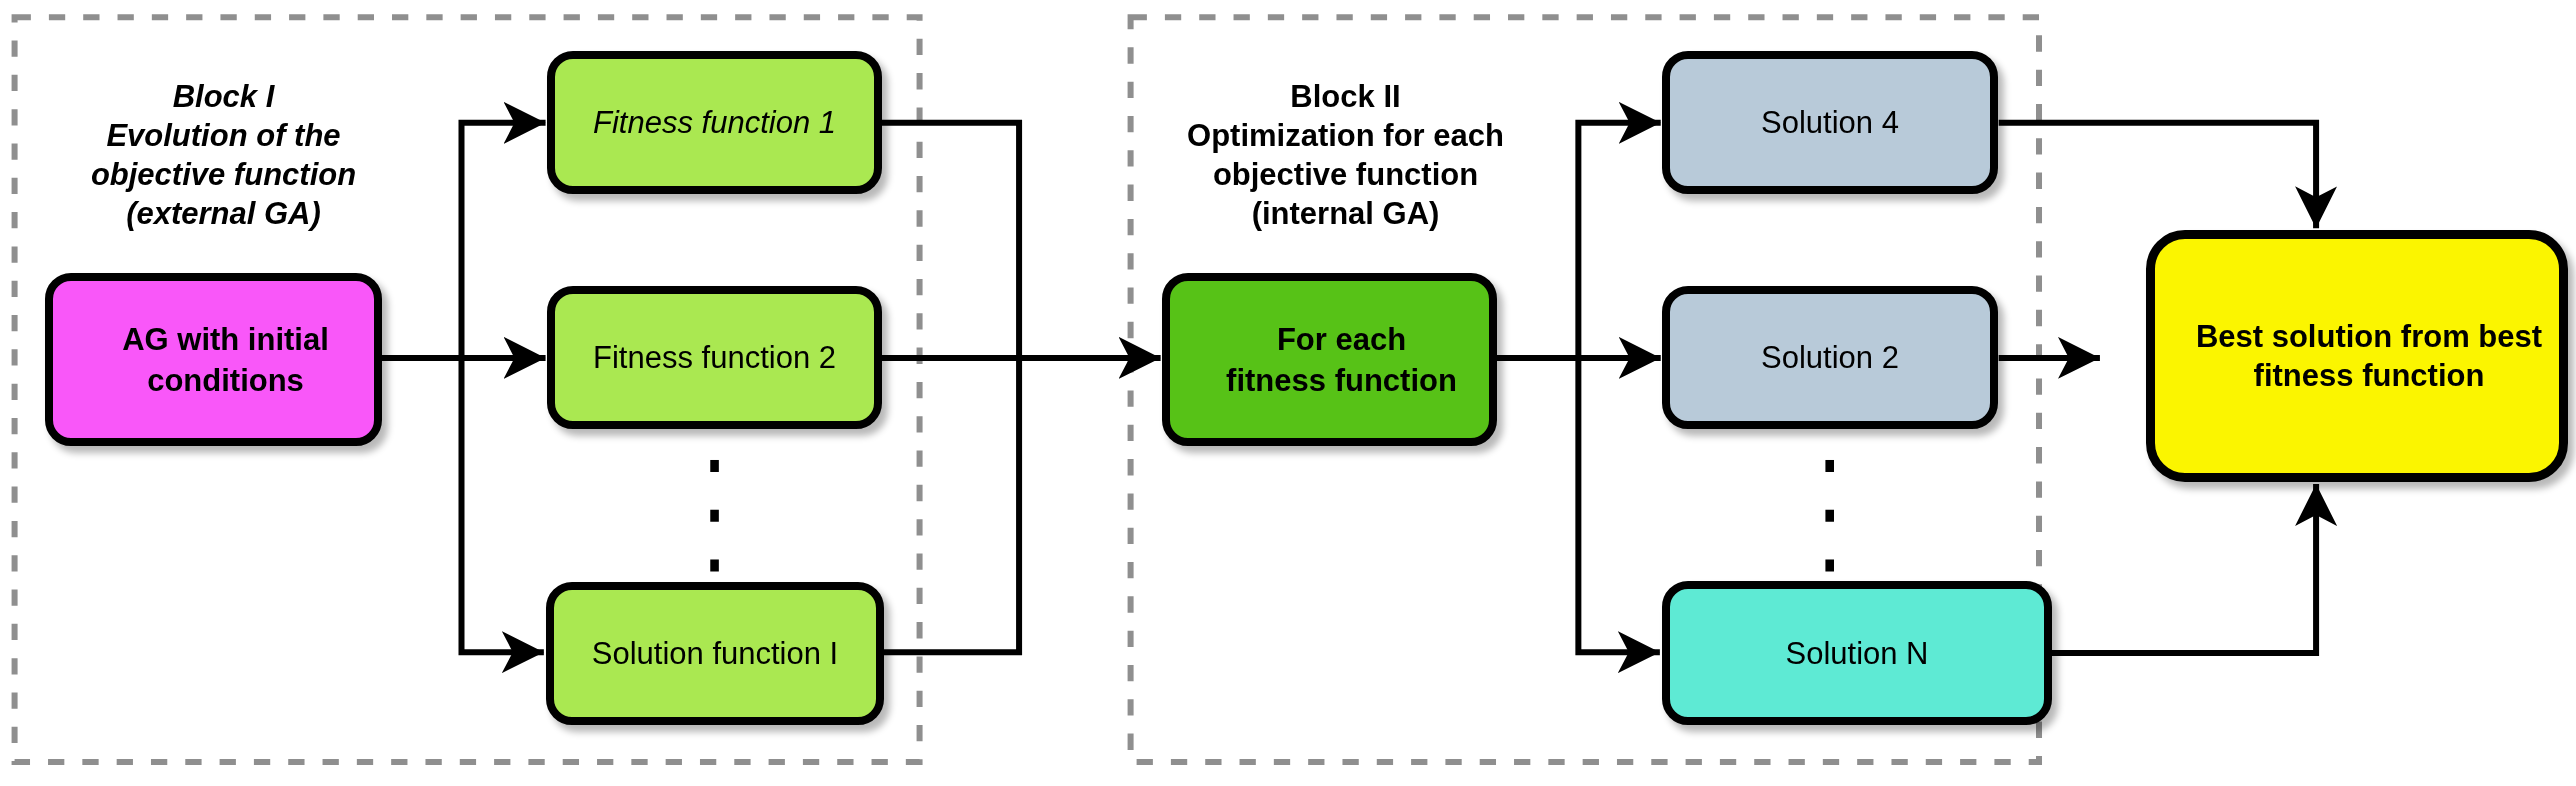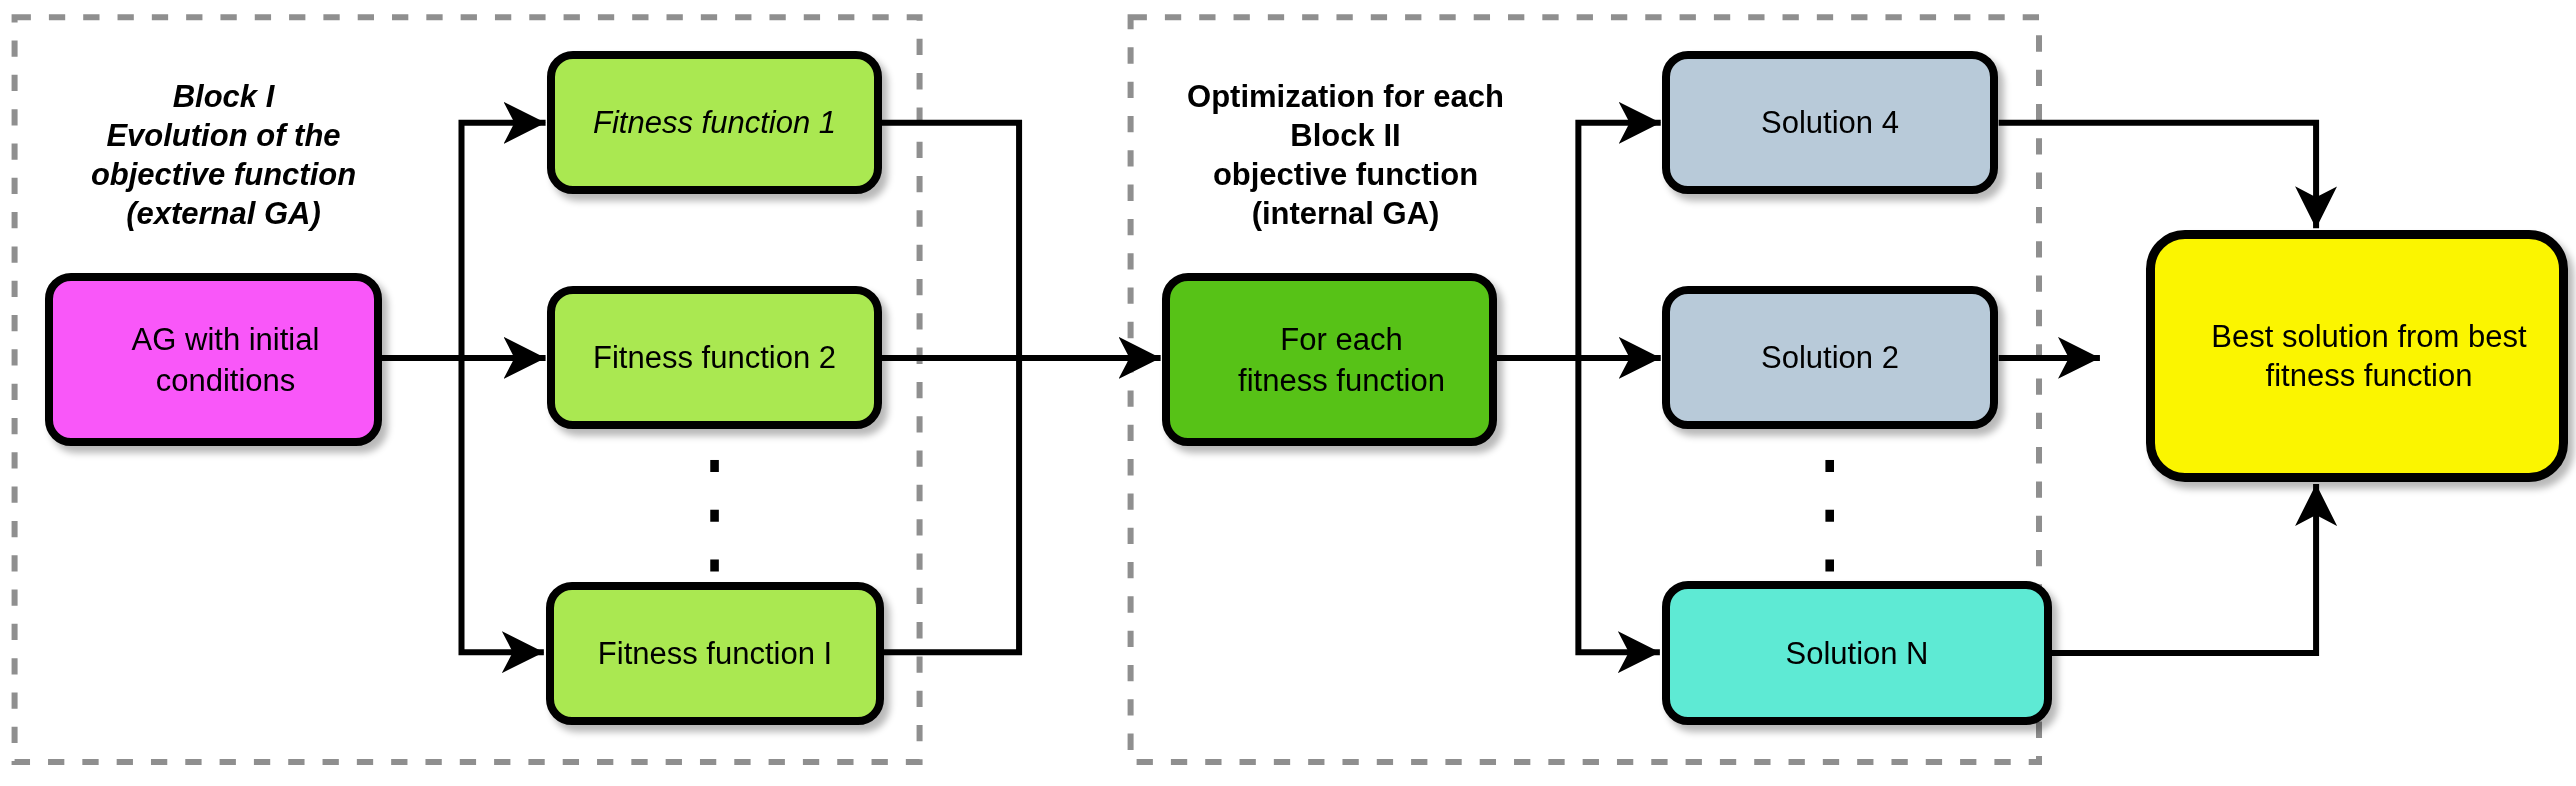--- a/index.html
+++ b/index.html
@@ -20,21 +20,21 @@
     border-radius: 26px;
     display: flex;
     flex-direction: column;
     align-items: center;
     justify-content: center;
     text-align: center;
     font-size: 31px;
     line-height: 41px;
     box-shadow: 5.1px 6.9px 7.7px rgba(0,0,0,0.28);
   }
-  .node.bold { font-weight: 400; padding-left: 24px; }
+  .node.bold { font-weight: 700; padding-left: 24px; }
   .node.big { border-radius: 39px; border-width: 9.4px; line-height: 39px; }
   .blocktitle {
     position: absolute;
     width: 395px;
     text-align: center;
     font-weight: 700;
     font-size: 31px;
     line-height: 39px;
   }
 </style>
@@ -81,39 +81,39 @@
   </svg>
 
   <div class="blocktitle" style="left:26px; top:77px;font-style:italic;">
     <div>Block I</div>
     <div>Evolution of the</div>
     <div>objective function</div>
     <div>(external GA)</div>
   </div>
 
   <div class="blocktitle" style="left:1148px; top:77px;">
+    <div>Block II</div>
     <div>Optimization for each</div>
-    <div>Block II</div>
     <div>objective function</div>
     <div>(internal GA)</div>
   </div>
 
   <div class="node bold" style="left: 45px; top: 273px; width: 337px; height: 173px; background: rgb(249, 87, 249);">
     <div>AG with initial</div>
     <div>conditions</div>
   </div>
 
   <div class="node" style="left: 547px; top: 51px; width: 335px; height: 143px; background: rgb(170, 232, 81); font-style: italic;">
     <div>Fitness function 1</div>
   </div>
   <div class="node" style="left: 547px; top: 286px; width: 335px; height: 143px; background: rgb(170, 232, 81);">
     <div>Fitness function 2</div>
   </div>
   <div class="node" style="left: 546px; top: 582px; width: 338px; height: 143px; background: rgb(170, 232, 81);">
-    <div>Fitness function I</div>
+    <div>Solution function I</div>
   </div>
 
   <div class="node bold" style="left: 1162px; top: 273px; width: 335px; height: 173px; background: rgb(87, 194, 23);">
     <div>For each</div>
     <div>fitness function</div>
   </div>
 
   <div class="node" style="left: 1662px; top: 51px; width: 336px; height: 143px; background: rgb(184, 202, 217);">
     <div>Solution 4</div>
   </div>

